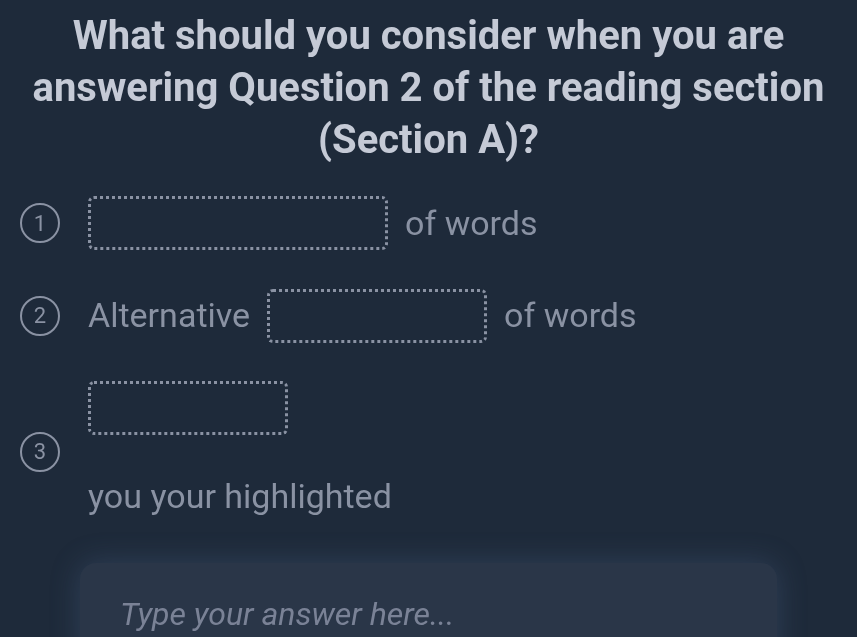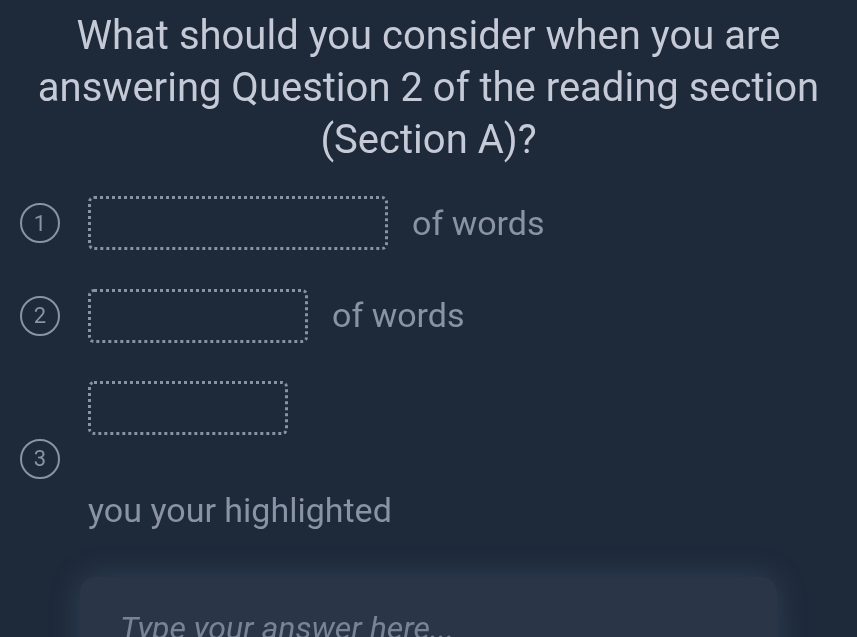--- a/index.html
+++ b/index.html
@@ -10,21 +10,21 @@
     body {
       background-color: #1e2a3a;
       width: 857px;
       height: 637px;
       font-family: -apple-system, BlinkMacSystemFont, 'Segoe UI', Roboto, sans-serif;
       overflow: hidden;
     }
     .question-title {
       color: #c5cad6;
       font-size: 40px;
-      font-weight: 400;
+      font-weight: 700;
       text-align: center;
       padding: 10px 0 30px 0;
       line-height: 1.3;
     }
     .options-container {
       padding: 0 20px;
     }
     .option-row {
       display: flex;
       align-items: center;
@@ -43,21 +43,21 @@
       align-items: center;
       justify-content: center;
       font-size: 22px;
       flex-shrink: 0;
       margin-right: 28px;
     }
     .option-content {
       display: flex;
       align-items: center;
       flex-wrap: wrap;
-      gap: 24px;
+      gap: 17px;
       color: #8a92a3;
       font-size: 34px;
       line-height: 1.6;
     }
     .blank-box {
       display: inline-block;
       border: 3px dotted #8a92a3;
       border-radius: 6px;
       height: 54px;
       vertical-align: middle;
@@ -104,20 +104,21 @@
     <div class="option-number">1</div>
     <div class="option-content">
       <span class="blank-box blank-wide"></span>
       <span>of words</span>
     </div>
   </div>
 
   <div class="option-row">
     <div class="option-number">2</div>
     <div class="option-content">
+      <span>Alternative</span>
       <span class="blank-box blank-medium"></span>
       <span>of words</span>
     </div>
   </div>
 
   <div class="option-row multiline">
     <div class="option-number">3</div>
     <div class="option-content">
       <span class="blank-box blank-small"></span>
       <span style="flex-basis:100%;height:0;"></span>

